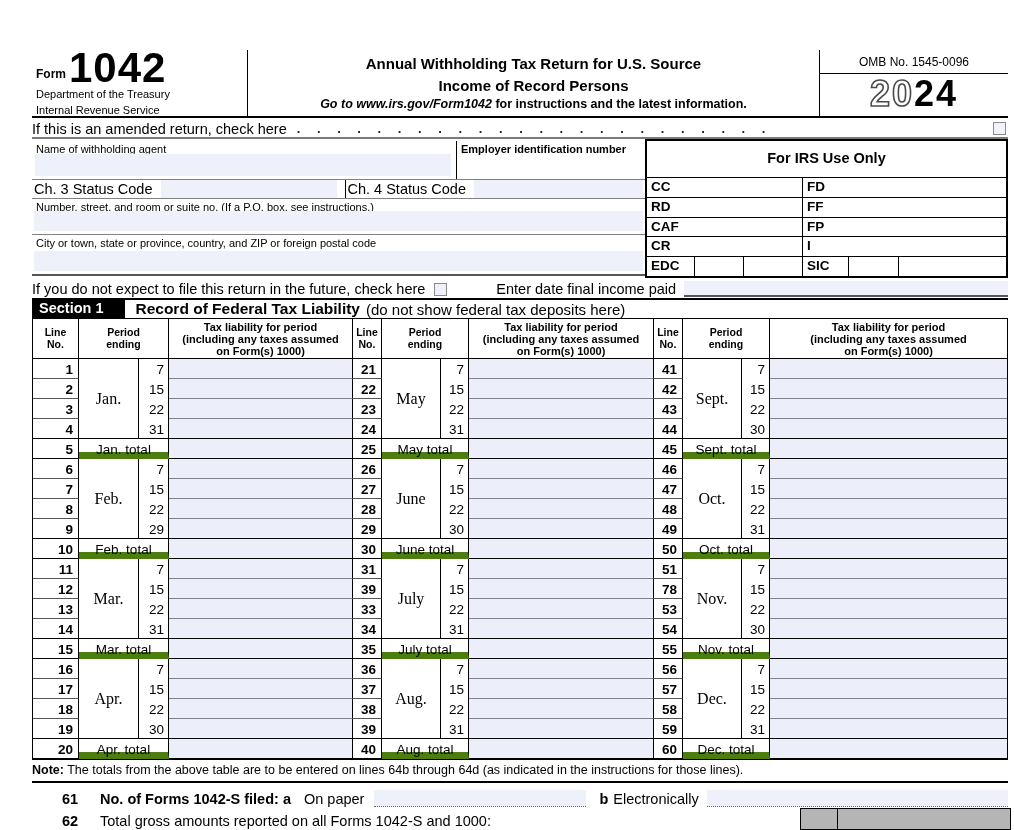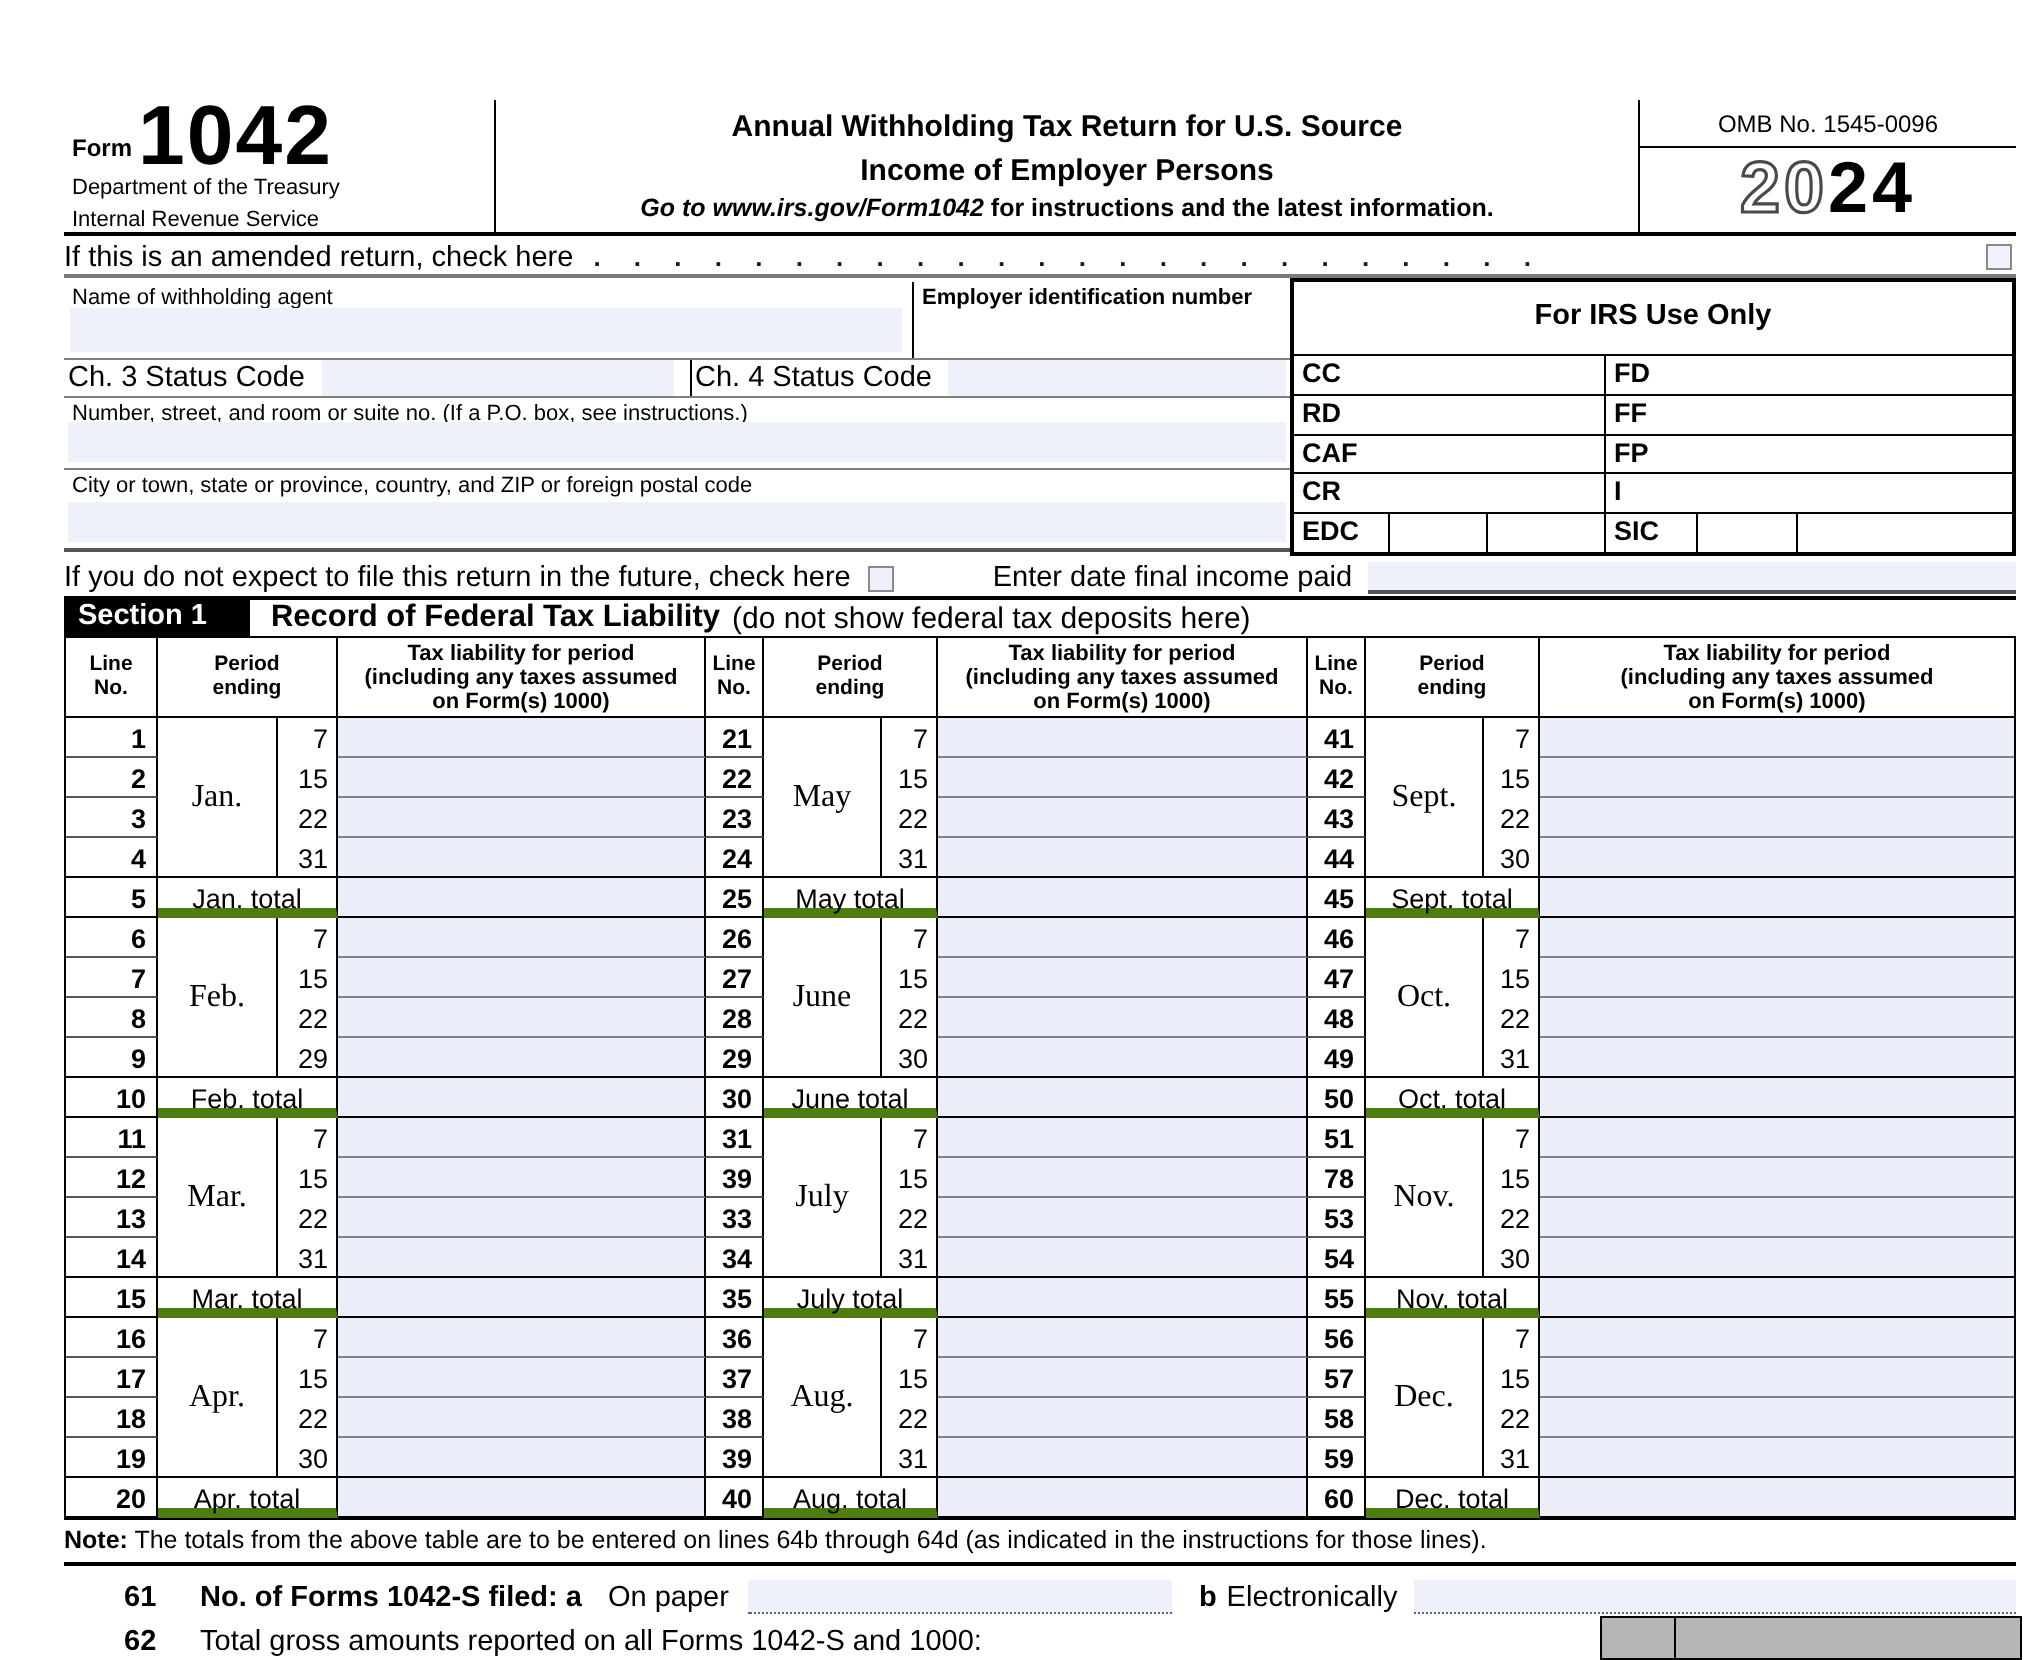--- a/index.html
+++ b/index.html
@@ -77,21 +77,21 @@
   .hc.tax { font-size:11px; line-height:12px; }
   .bR { border-right:1px solid #000; }
   .ln { font-weight:bold; font-size:13.5px; text-align:right; padding:3px 5px 0 0; border-right:1px solid #000; border-bottom:1px solid #555; }
   .ln.nb { border-bottom:1px solid #000; }
   .mon { border-right:1px solid #000; border-bottom:1px solid #000; display:flex; align-items:center; justify-content:center; font-size:16px;font-family:Liberation Serif, serif; }
   .day { text-align:right; padding:2.5px 4px 0 0; font-size:13.5px; border-right:1px solid #000; }
   .day.last { border-bottom:1px solid #000; }
   .tx { background:#eceffa; border-bottom:1px solid #7d828c; border-right:1px solid #000; }
   .tx.gb { border-bottom:1px solid #000; }
   .tx.edge { border-right:none; }
-  .tot-lab { border-right:1px solid #000; border-bottom:5px solid #4d7c0f; text-align:center; font-size:13.5px; padding-top:2.5px; }
+  .tot-lab { border-right:1px solid #000; border-bottom:7px solid #4d7c0f; text-align:center; font-size:13.5px; padding-top:2.5px; }
 
   
   #note { position:absolute; left:32px; top:763px; width:976px; font-size:12.5px; padding-bottom:4px; border-bottom:2.5px solid #000; }
   #note b { font-weight:bold; }
   #line61 { position:absolute; left:32px; top:788px; width:976px; height:21px; display:flex; align-items:center; font-size:14.5px; }
   .lnum { font-weight:bold; width:38px; margin-left:30px; flex:0 0 auto; }
   .b { font-weight:bold; }
   .inp-dot { width:212px; height:17px; margin-left:10px; border-bottom:1.5px dotted #666; flex:0 0 auto; }
   .sp14 { width:13px; flex:0 0 auto; }
   .inp-dot2 { flex:1; height:17px; margin-left:8px; border-bottom:1.5px dotted #666; }
@@ -108,21 +108,21 @@
     <div class="h-left">
       <div class="form-line">
         <span class="form-word">Form</span>
         <span class="form-num">1042</span>
       </div>
       <div class="dept">Department of the Treasury</div>
       <div class="dept">Internal Revenue Service</div>
     </div>
     <div class="h-center">
       <div class="title">Annual Withholding Tax Return for U.S. Source</div>
-      <div class="title">Income of Employer Persons</div>
+      <div class="title">Income of Record Persons</div>
       <div class="goto"><span class="url">Go to </span><span class="url">www.irs.gov/Form1042</span><span> for instructions and the latest information.</span></div>
     </div>
     <div class="h-right">
       <div class="omb">OMB No. 1545-0096</div>
       <div class="year"><span class="yr-o">20</span><span>24</span></div>
     </div>
   </div>
 
   <div id="amended">
     <span>If this is an amended return, check here</span>

